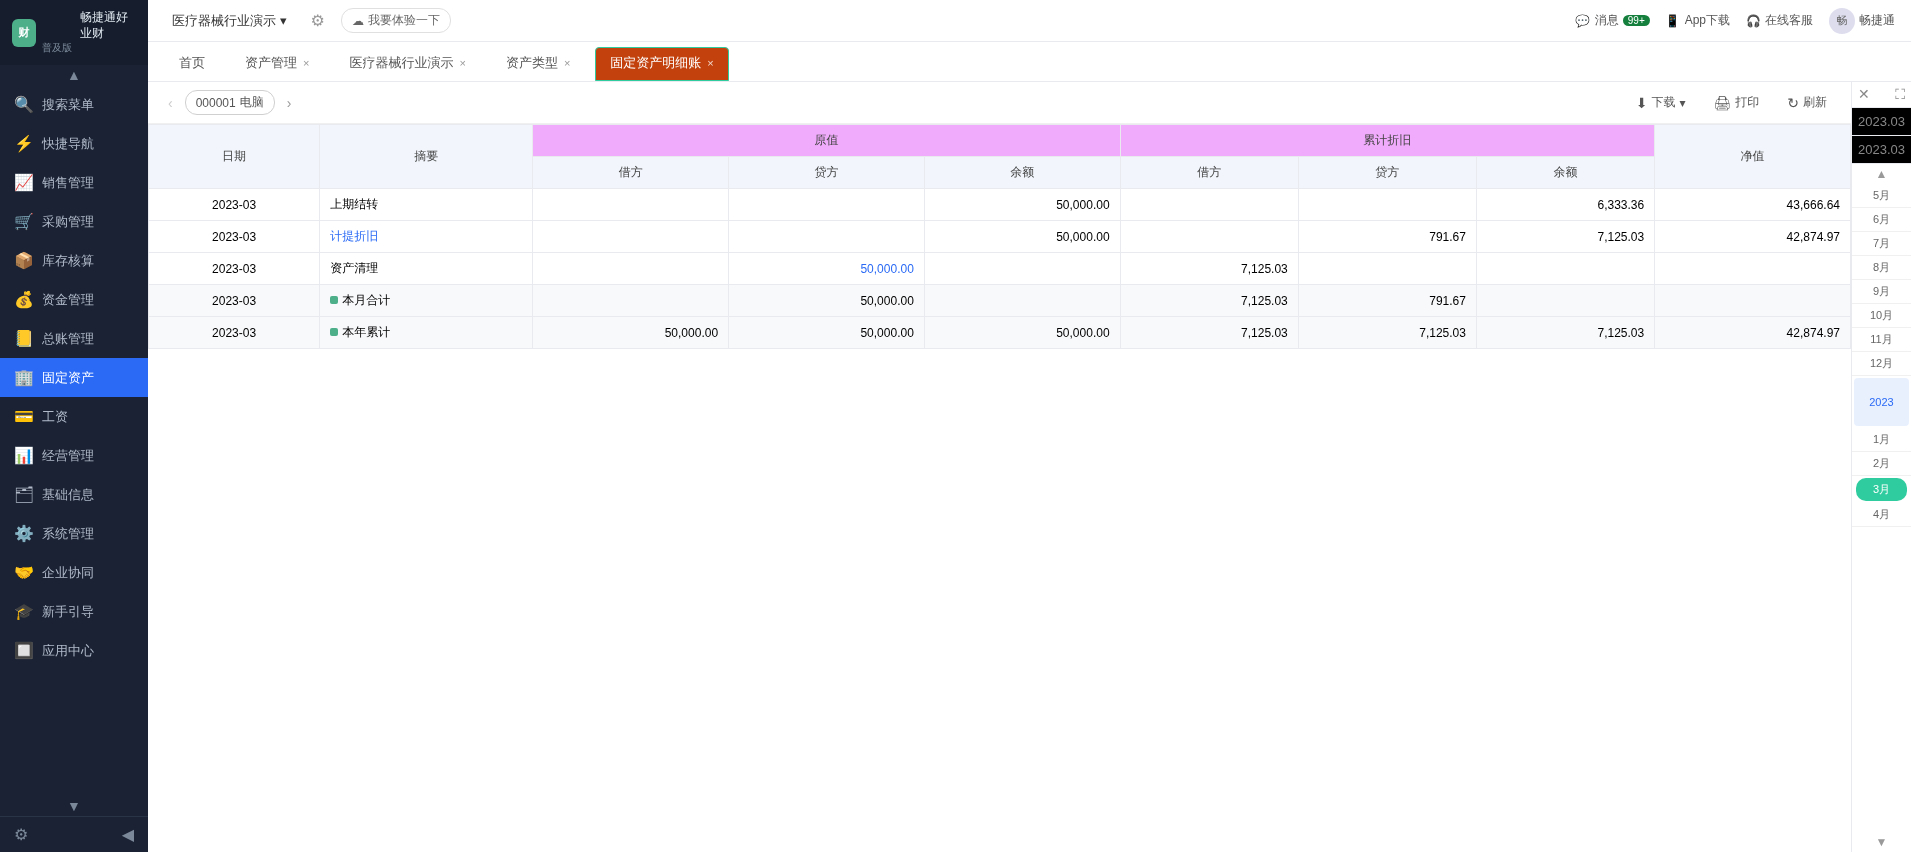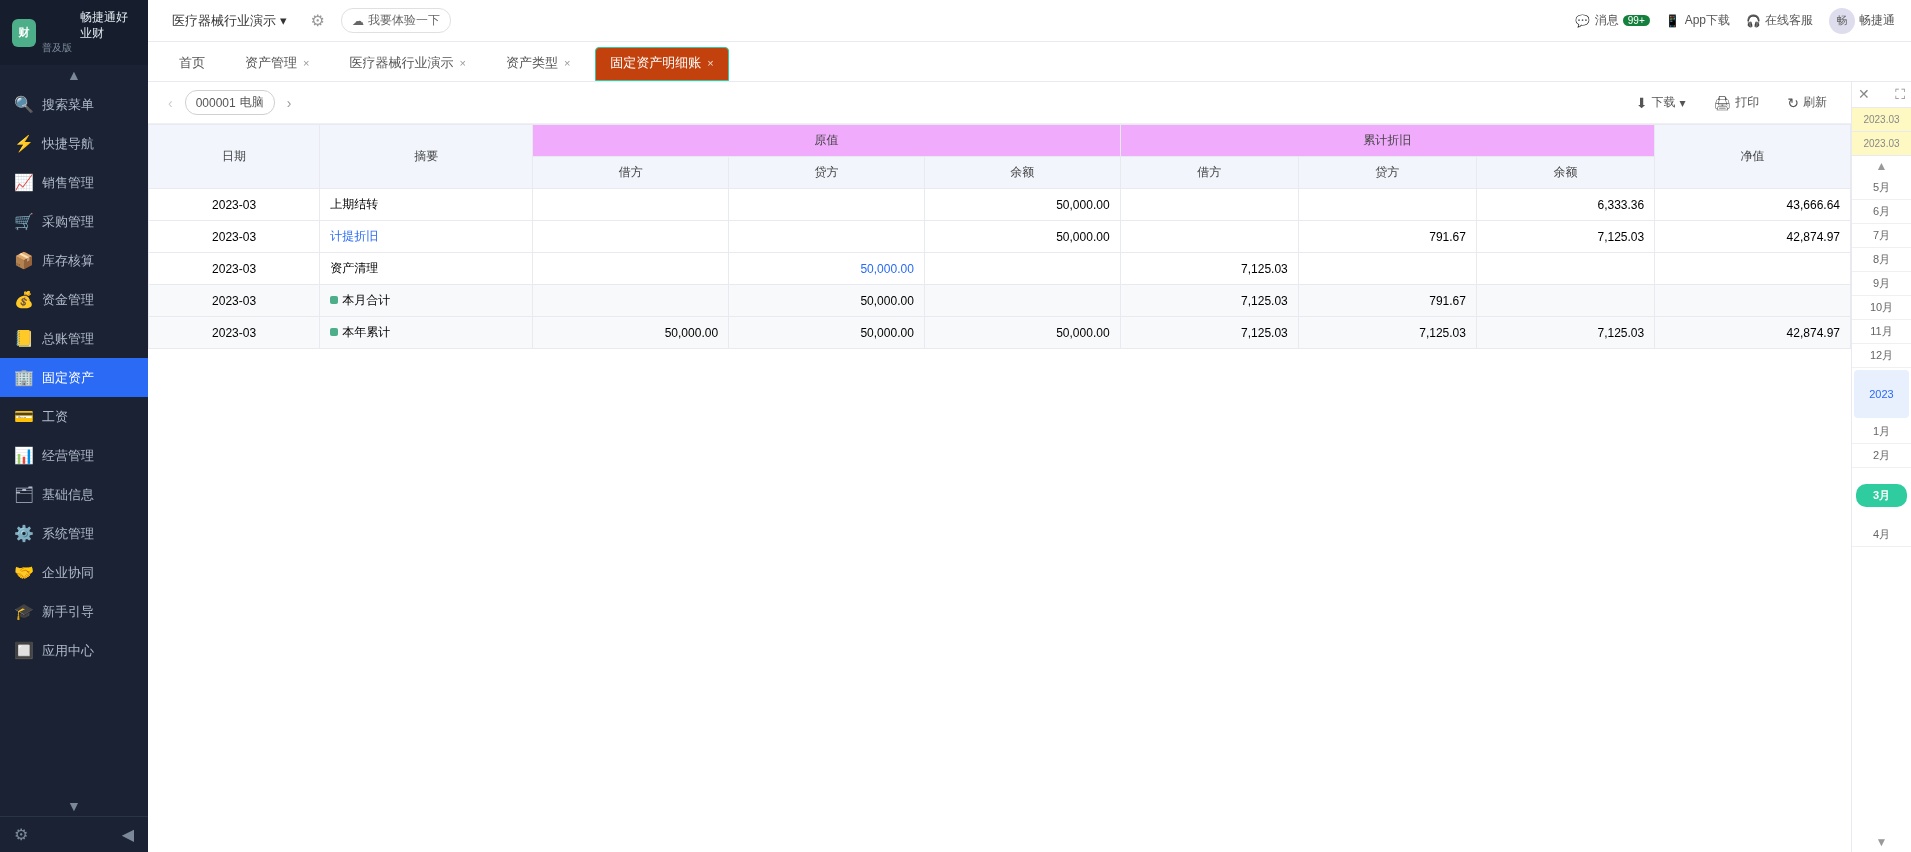--- a/index.html
+++ b/index.html
@@ -161,30 +161,30 @@
     }
     td.blue { color: #2a6af5; }
 
     
     .timeline-panel {
       width: 60px; background: #fff; border-left: 1px solid #e8eaf0;
       display: flex; flex-direction: column; overflow: hidden;
       flex-shrink: 0;
     }
     .timeline-header {
-      padding: 6px 4px; text-align: center; font-size: 10px; color: #888;
-      border-bottom: 1px solid #e8eaf0; background: #fef9c3;
+      padding: 6px 4px; text-align: center; font-size: 13px; color: #888;
+      border-bottom: 1px solid #e8eaf0; background: #000000;
     }
     .timeline-content { flex: 1; overflow-y: auto; }
     .timeline-content::-webkit-scrollbar { width: 0; }
     .timeline-item {
       padding: 4px 6px; text-align: center; font-size: 11px; color: #666;
       cursor: pointer; border-bottom: 1px solid #f0f0f0;
     }
-    .timeline-item.active { background: #2ecc9e; color: #fff; border-radius: 10px; margin: 16px 4px; border-bottom: none; font-weight: bold; }
+    .timeline-item.active { background: #2ecc9e; color: #fff; border-radius: 10px; margin: 2px 4px; border-bottom: none; font-weight: normal; }
     .timeline-year-label { background: #e8f0fe; color: #2a6af5; font-size: 11px; padding: 18px 4px; margin: 2px; border-radius: 4px; text-align: center; }
     .timeline-close-row {
       display: flex; justify-content: space-between; padding: 4px 6px;
       border-bottom: 1px solid #e8eaf0;
     }
     .timeline-close-btn { font-size: 14px; color: #888; cursor: pointer; }
     .timeline-expand-btn { font-size: 14px; color: #888; cursor: pointer; }
     .timeline-arrow { color: #999; font-size: 12px; cursor: pointer; text-align: center; padding: 3px; }
   </style>
 </head>

